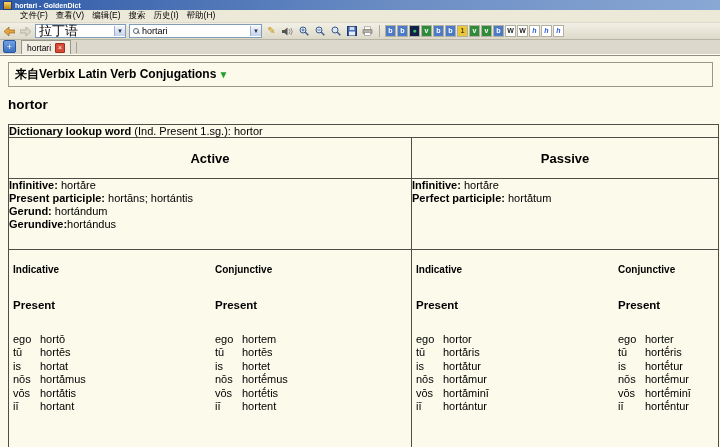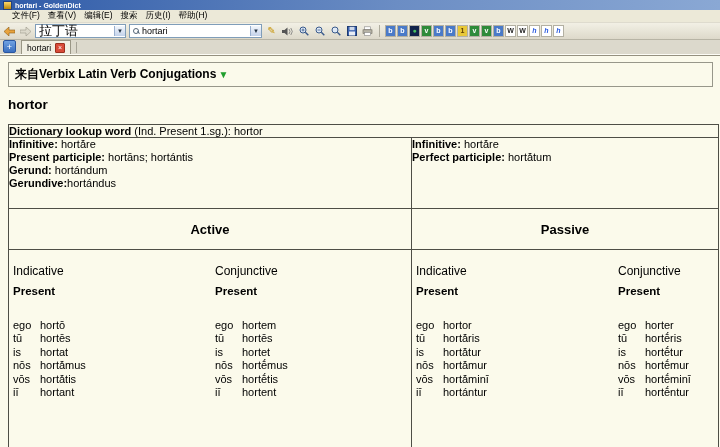--- a/index.html
+++ b/index.html
@@ -8,21 +8,21 @@
 
   
   .titlebar{height:10px;background:linear-gradient(to right,#2f5ba8 0%,#6b8dc4 55%,#8aa8d4 100%);
             display:flex;align-items:center;padding:0 3px;gap:3px}
   .title-ico{width:7px;height:7px;background:linear-gradient(#ffd76a,#b8860b);
              border:1px solid #24407c;flex:none}
   .title-text{color:#fff;font-size:7px;font-weight:bold;white-space:nowrap}
 
   
   .menubar{height:12px;background:#ece9d8;display:flex;align-items:center;
-           padding-left:12px;gap:8px;font-size:8.5px;border-bottom:1px solid #dedbce}
+           padding-left:20px;gap:8px;font-size:8.5px;border-bottom:1px solid #dedbce}
   .menu-item{white-space:nowrap;cursor:default}
 
   
   .toolbar{height:16px;display:flex;align-items:center;padding:0 3px;gap:3px;
            background:linear-gradient(#f2f0e5,#ddd9ca);border-bottom:1px solid #b7b4a5}
   .tbtn{height:13px;min-width:13px;display:flex;align-items:center;justify-content:center;flex:none}
   .sep{width:1px;height:12px;background:#aeab9c;margin:0 2px;flex:none}
   .combo{height:12px;background:#fff;border:1px solid #7f9db9;display:flex;
          align-items:center;font-size:9px;padding:0 0 0 3px;gap:2px;flex:none}
   .combo-lang{width:86px}
@@ -66,21 +66,21 @@
   table.conj{border-collapse:collapse;width:711px;table-layout:fixed}
   table.conj td,table.conj th{border:1px solid #4e4e46;padding:0}
   col.c1{width:403px}
   .lookup-cell{font-size:11px;padding:11px 4px;font-weight:normal}
   th.voice{height:40px;font-size:13px;font-weight:bold;text-align:center}
   td.forms{vertical-align:top;height:70px;padding:7px 4px 0 4px;font-size:11px;line-height:13px}
   td.moods{vertical-align:top;height:200px}
   .mood-wrap{display:flex}
   .mood-col{width:198px;padding:14px 0 0 4px;flex:none}
   .mood-col.second{width:auto}
-  .mood-name{font-size:12px;font-weight:normal;margin-bottom:7px}
+  .mood-name{font-size:10px;font-weight:bold;margin-bottom:24px}
   .tense-name{font-size:11.5px;font-weight:bold;margin-bottom:22px}
   .conj-row{display:flex;font-size:11px;line-height:13.4px}
   .pron{width:27px;flex:none}
 </style>
 </head>
 <body>
 
 <div class="titlebar">
   <span class="title-ico"></span>
   <span class="title-text">hortari - GoldenDict</span>
@@ -197,38 +197,38 @@
   <div class="headword">hortor</div>
 
   <table class="conj">
     <colgroup>
         <col class="c1">
         <col>
       </colgroup>
     <tbody>
         <tr>
       <td colspan="2" class="lookup-cell"><b>Dictionary lookup word</b><span> (Ind. Present 1.sg.): hortor</span></td>
+    </tr>
+    <tr>
+      <th class="voice">Active</th>
+      <th class="voice">Passive</th>
     </tr>
     <tr>
       <td class="forms">
         <div><b>Infinitive:</b><span> hortā́re</span></div>
         <div><b>Present participle:</b><span> hortāns; hortántis</span></div>
         <div><b>Gerund:</b><span> hortándum</span></div>
         <div><b>Gerundive:</b><span>hortándus</span></div>
       </td>
       <td class="forms">
         <div><b>Infinitive:</b><span> hortā́re</span></div>
         <div><b>Perfect participle:</b><span> hortā́tum</span></div>
       </td>
     </tr>
     <tr>
-      <th class="voice">Active</th>
-      <th class="voice">Passive</th>
-    </tr>
-    <tr>
       <td class="moods">
         <div class="mood-wrap">
           <div class="mood-col">
             <div class="mood-name">Indicative</div>
             <div class="tense-name">Present</div>
             <div class="conj-row">
                   <span class="pron">ego</span>
                   <span>hortō</span>
                 </div>
             <div class="conj-row">

